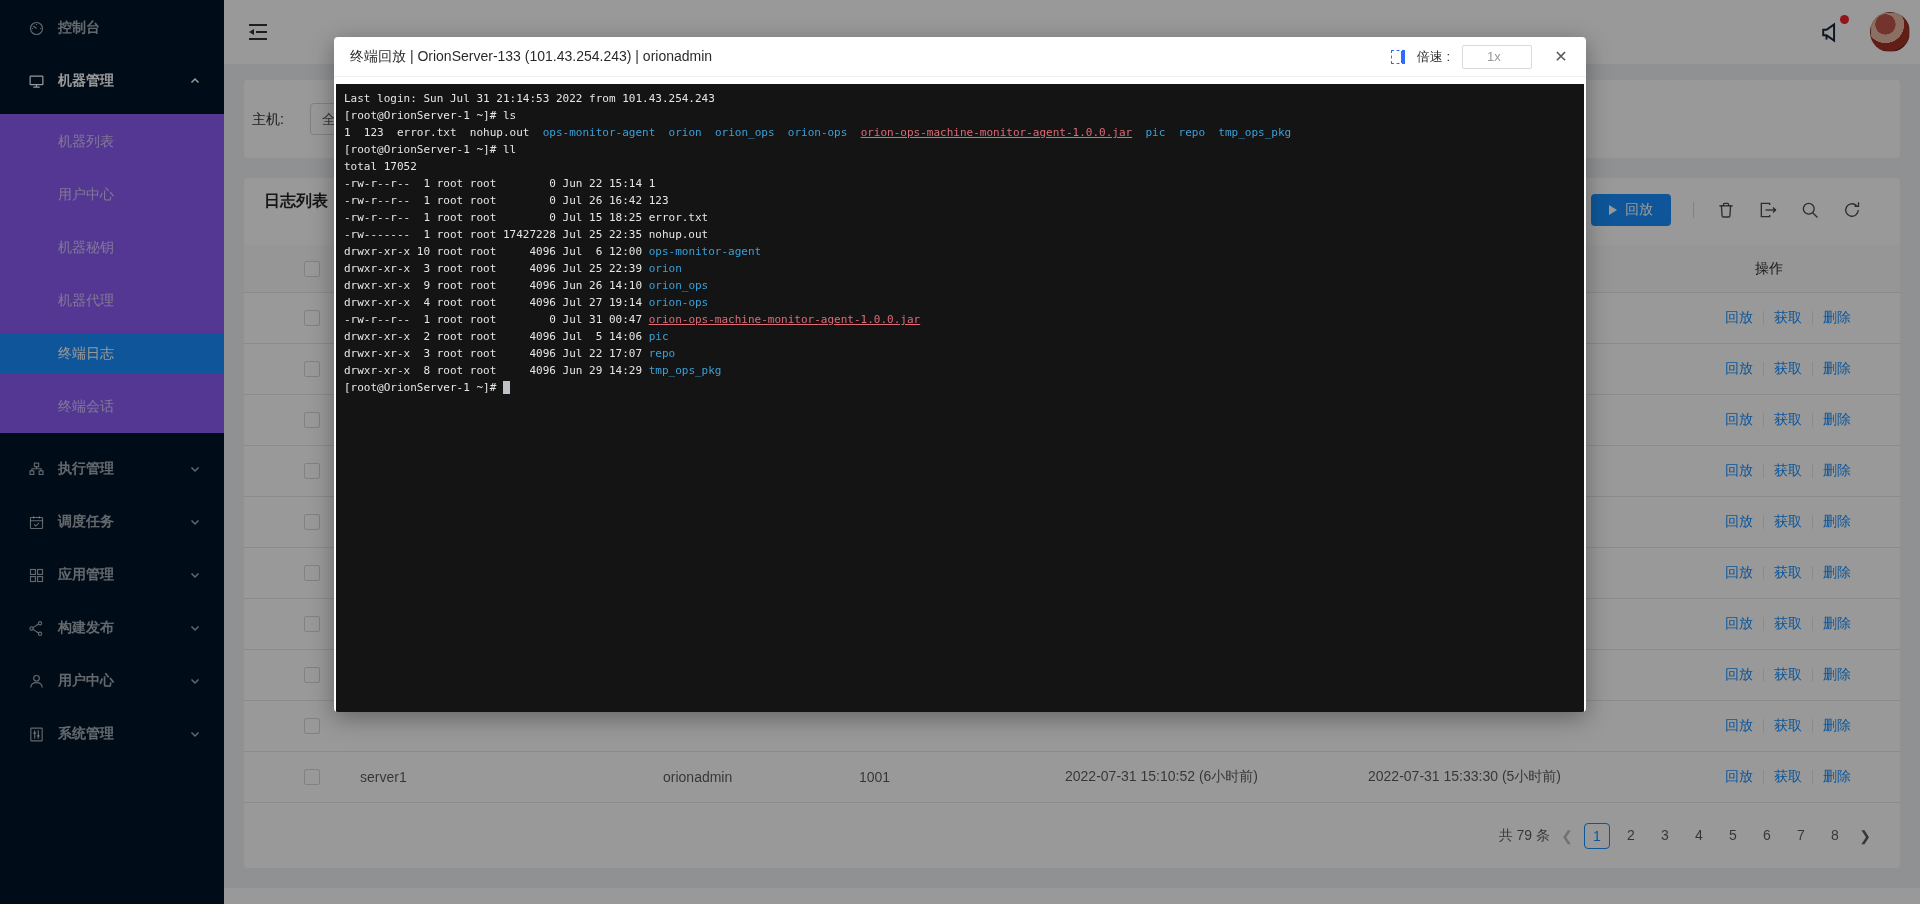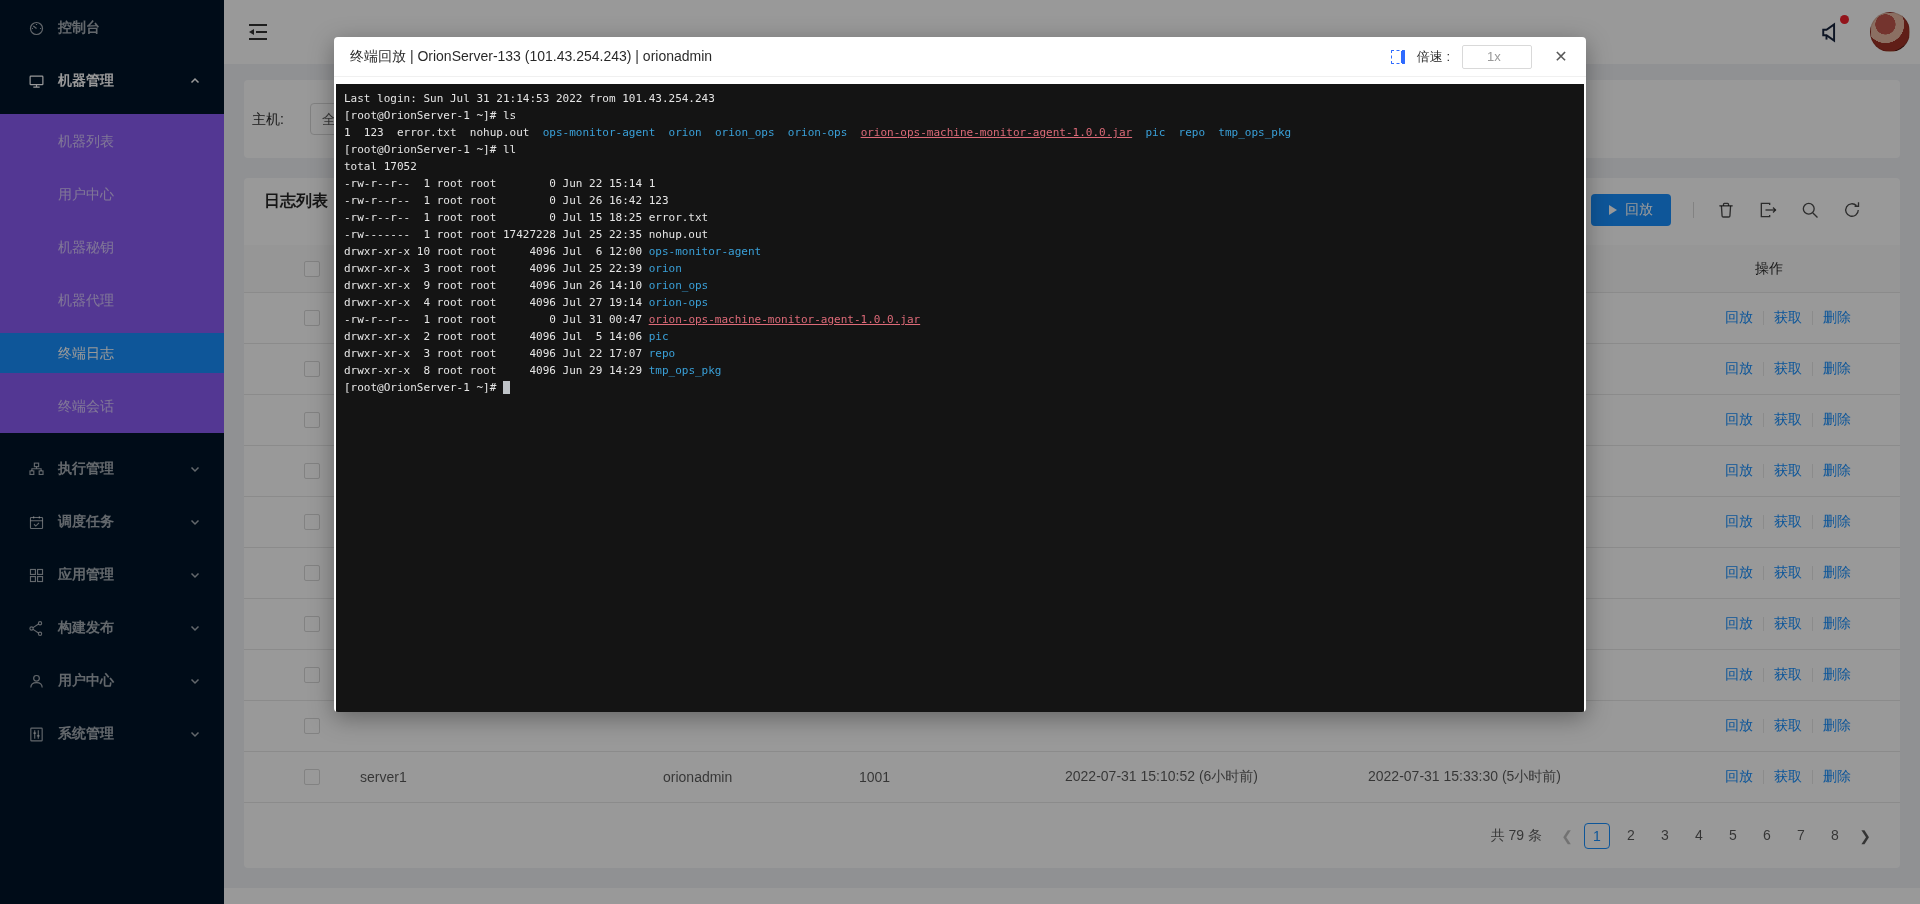--- a/index.html
+++ b/index.html
@@ -55,21 +55,21 @@
   .cell { position:absolute; top:0; height:100%; display:flex; align-items:center; color:rgba(0,0,0,.65); white-space:nowrap; }
   .thead .cell { color:rgba(0,0,0,.85); }
   .checkbox { width:16px; height:16px; border:1px solid #d9d9d9; border-radius:2px; background:#fff; cursor:pointer; }
   .c-check { left:60px; } .c-name { left:116px; } .c-user { left:419px; } .c-id { left:615px; }
   .c-start { left:821px; } .c-end { left:1124px; } .c-act { left:1481px; } .c-act-h { left:1511px; }
   .act-link { color:#1890ff; cursor:pointer; }
   .act-sep { width:1px; height:14px; background:#e8e8e8; margin:0 10px; }
 
   .pager { position:absolute; right:26px; top:644px; height:28px; display:flex; align-items:center; gap:8px;
     color:rgba(0,0,0,.65); }
-  .pg-total { margin-right:8px; }
+  .pg-total { }
   .pg-item { min-width:26px; height:26px; line-height:24px; text-align:center; border-radius:4px; cursor:pointer; }
   .pg-item.active { border:1px solid #1890ff; color:#1890ff; }
   .pg-arrow { width:18px; text-align:center; font-size:14px; cursor:pointer; }
   .pg-arrow.disabled { color:rgba(0,0,0,.25); }
 
   
   .mask { position:absolute; inset:0; background:rgba(0,0,0,.40); z-index:40; }
   .modal { position:absolute; left:334px; top:37px; width:1252px; height:675px; background:#fff; border-radius:4px;
     box-shadow:0 6px 24px rgba(0,0,0,.35); z-index:50; overflow:hidden; }
   .modal-head { height:40px; border-bottom:1px solid #f0f0f0; display:flex; align-items:center; padding:0 14px 0 16px; }

